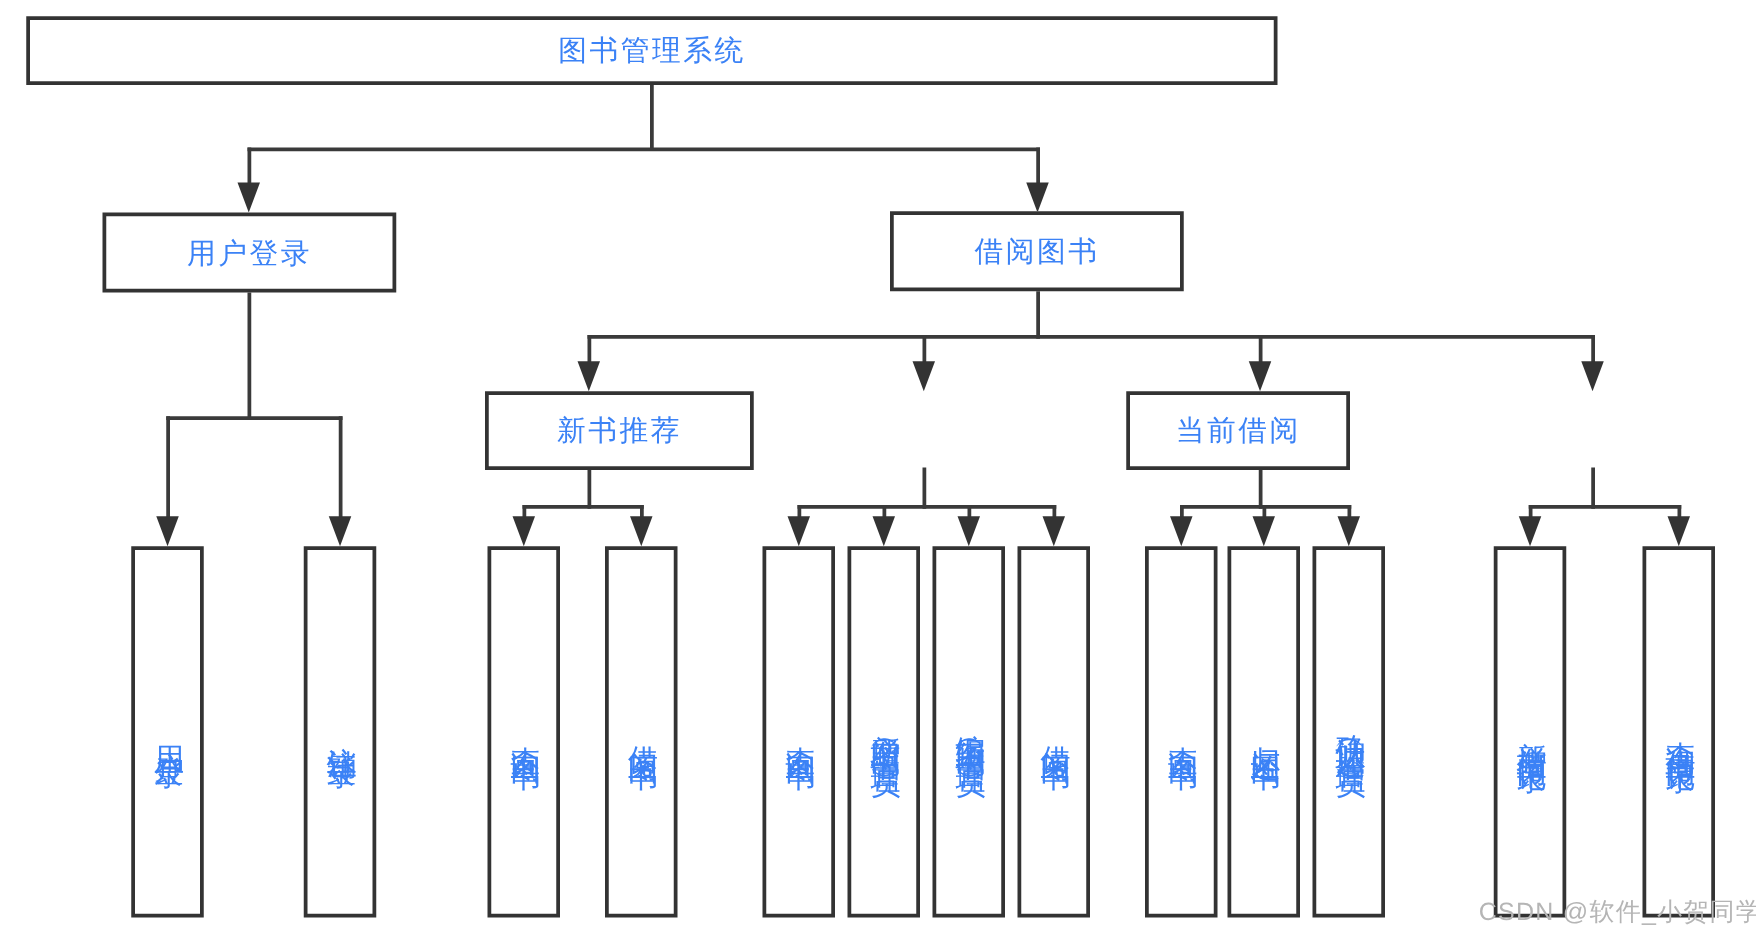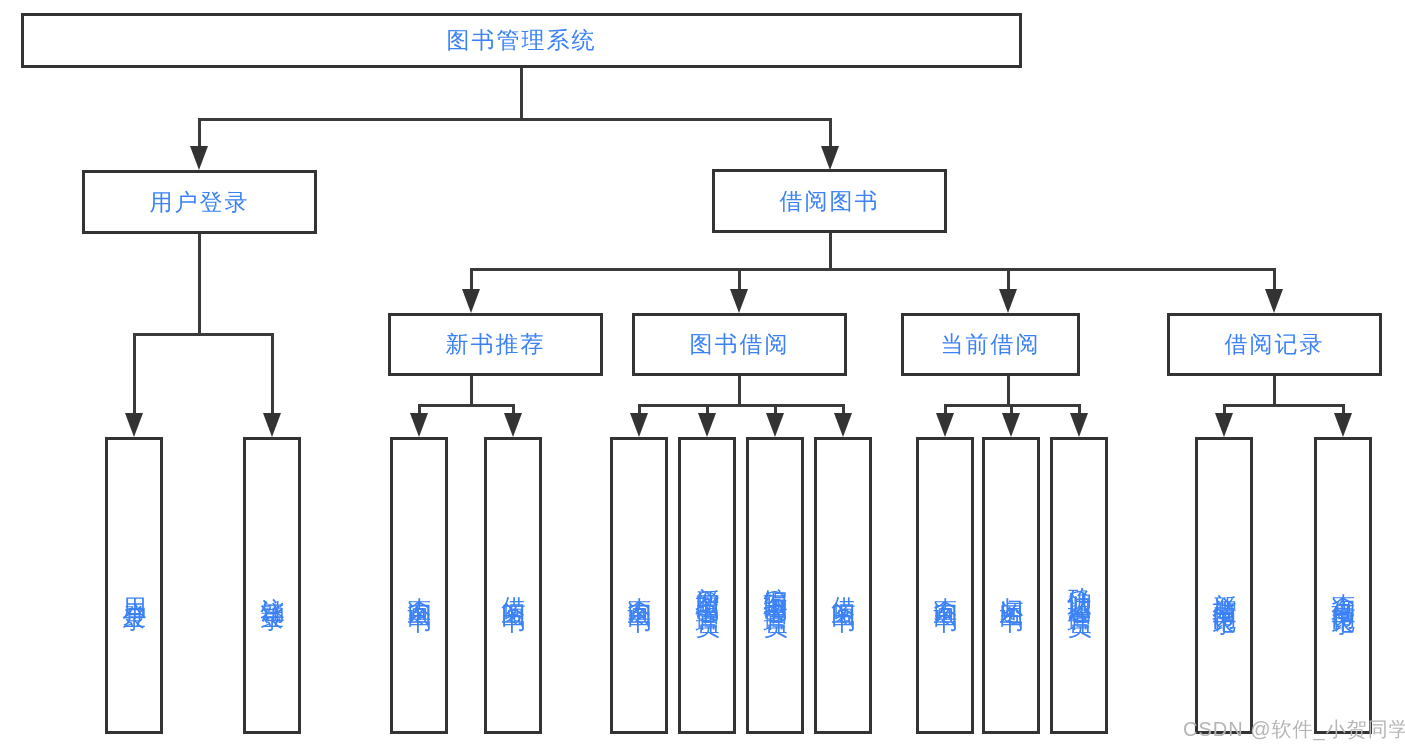--- a/index.html
+++ b/index.html
@@ -177,29 +177,23 @@
   <div class="box hbox" id="b-user">
     <span>用户登录</span>
   </div>
   <div class="box hbox" id="b-mgmt">
     <span>借阅图书</span>
   </div>
 
   <div class="box hbox" id="b-nb">
     <span>新书推荐</span>
   </div>
-  <div class="box hbox" id="b-bb">
-    <span>图书借阅</span>
-  </div>
   <div class="box hbox" id="b-cb">
     <span>当前借阅</span>
   </div>
-  <div class="box hbox" id="b-br">
-    <span>借阅记录</span>
-  </div>
 
   <div class="box vbox leaf" id="l1">
     <span>用户登录</span>
   </div>
   <div class="box vbox leaf" id="l2">
     <span>注销登录</span>
   </div>
   <div class="box vbox leaf" id="l3">
     <span>查询图书</span>
   </div>

